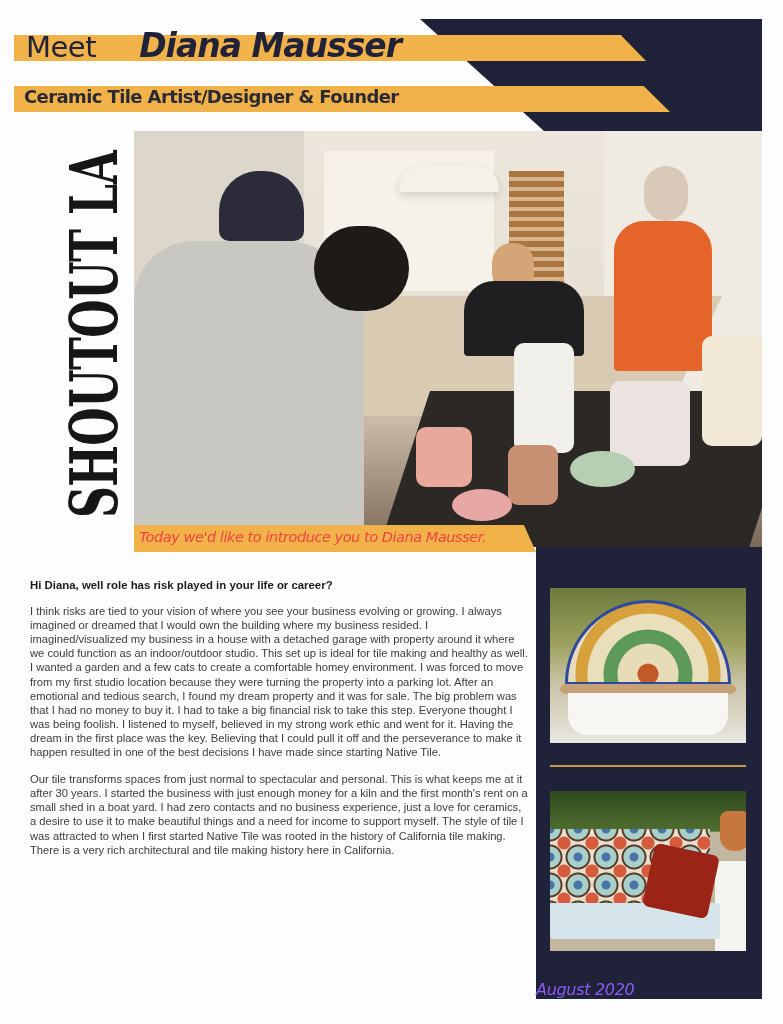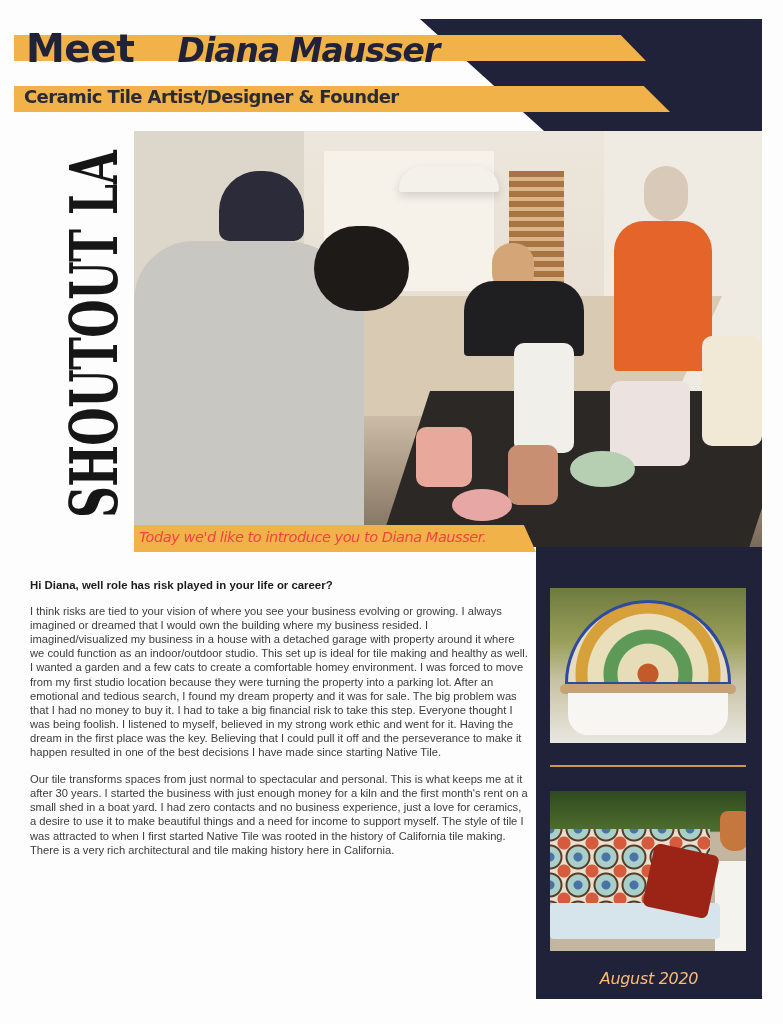--- a/index.html
+++ b/index.html
@@ -20,21 +20,21 @@
     clip-path: polygon(0 0, 96% 0, 100% 100%, 0 100%);
   }
   .stripe-2 {
     left: 14px; top: 86px; width: 656px; height: 26px;
     clip-path: polygon(0 0, 96% 0, 100% 100%, 0 100%);
   }
   .title-line {
     position: absolute; left: 26px; top: 26px; white-space: nowrap;
     font-family: "DejaVu Sans", sans-serif; color: #1f2238;
   }
-  .title-light { font-size: 39px; font-weight: 700; font-style: normal; letter-spacing: -0.5px; }
+  .title-light { font-size: 29px; font-weight: 400; font-style: normal; letter-spacing: -0.5px; }
   .title-bold { font-size: 33px; font-weight: 700; font-style: italic; letter-spacing: -1px; margin-left: 32px; }
   .subtitle-line {
     position: absolute; left: 24px; top: 86px; white-space: nowrap;
     font-family: "DejaVu Sans", sans-serif; 
     font-size: 18px; color: #2a2a35; letter-spacing: -0.6px;
   }
 
   
   .vertical-brand {
     position: absolute; left: 61px; top: 518px;
@@ -119,23 +119,23 @@
   .bench .tiles { position:absolute; left:0; top:38px; width:160px; height:75px;
     background:
       radial-gradient(circle, #d65a3c 0 6px, transparent 7px) 0 0/28px 28px,
       radial-gradient(circle, #4a74a8 0 4px, #a9cfc9 5px 10px, #5a3a28 11px 12px, #e8e0cd 13px) 14px 14px/28px 28px; }
   .bench .pillow { position:absolute; left:98px; top:58px; width:66px; height:64px; background:#9c2416;
     transform: rotate(12deg); border-radius: 6px; }
   .bench .cushion { position:absolute; left:0; top:112px; width:170px; height:36px; background:#d6e4ec; border-radius: 4px; }
   .bench .wall { position:absolute; left:165px; top:70px; width:31px; height:90px; background:#f5f3ee; }
   .bench .pot { position:absolute; left:170px; top:20px; width:30px; height:40px; background:#c6773e; border-radius: 8px 8px 14px 14px; }
   .issue-date {
-    position: absolute; left: 0; top: 422px; width: 100%; text-align: center;
+    position: absolute; left: 0; top: 433px; width: 100%; 
     font-family: "DejaVu Sans", sans-serif; font-style: italic; font-size: 16px;
-    color: #fdba74; letter-spacing: -0.3px;
+    color: #8b5cf6; letter-spacing: -0.3px;
   }
 </style>
 </head>
 <body>
 
 <div class="navy-banner"></div>
 <div class="stripe stripe-1"></div>
 <div class="stripe stripe-2"></div>
 
 <h1 class="title-line">

